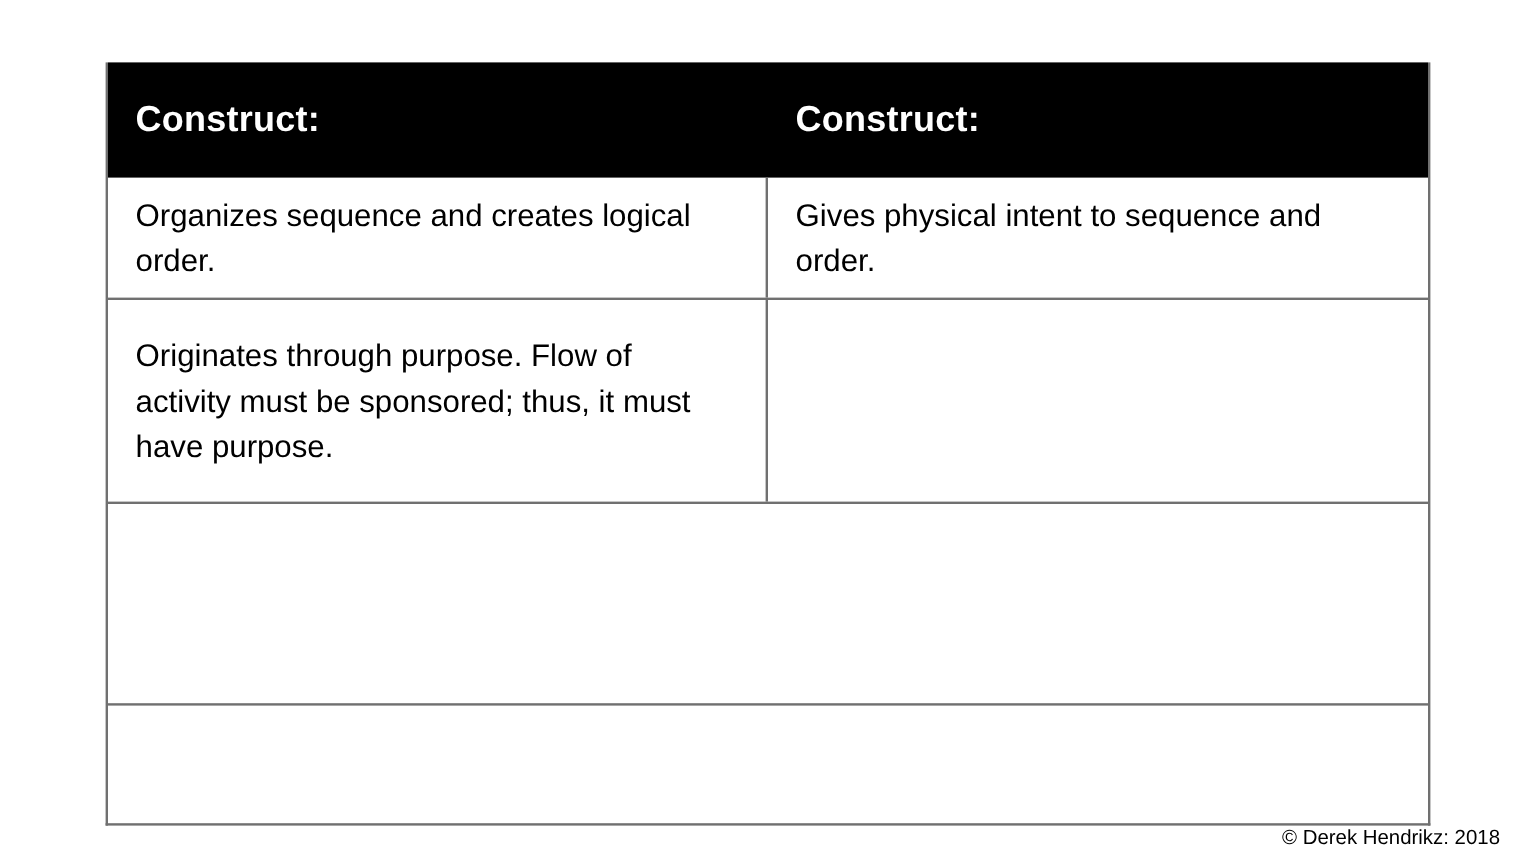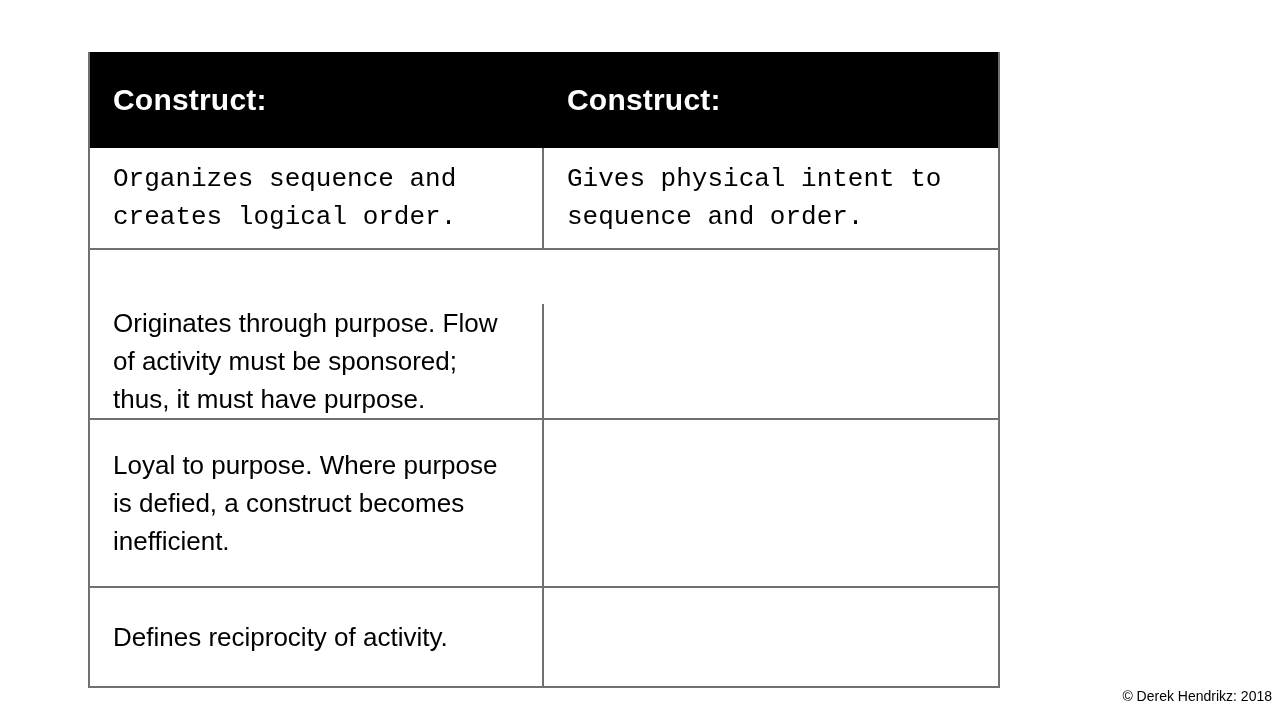--- a/index.html
+++ b/index.html
@@ -12,40 +12,40 @@
     position: relative;
     width: 1280px;
     height: 720px;
     background: var(--page-bg, #ffffff);
     overflow: hidden;
   }
   .tbl {
     position: absolute;
     left: 88px;
     top: 52px;
-    width: 912px;
+    width: 1104px;
     box-sizing: border-box;
     border-left: 2px solid var(--border, #707070);
     border-right: 2px solid var(--border, #707070);
     border-bottom: 2px solid var(--border, #707070);
   }
   .tr {
     display: flex;
     box-sizing: border-box;
   }
   
   .tr.body + .tr.body {
     border-top: 2px solid var(--border, #707070);
   }
   .tr.thead {
     background: var(--header-bg, #000000);
     height: 96px;
   }
-  .tr.rh-a { height: 100px; font-family: Liberation Mono, monospace; }
-  .tr.rh-b { height: 170px; align-items: flex-end; }
+  .tr.rh-a { height: 100px; }
+  .tr.rh-b { height: 170px; }
   .tr.rh-c { height: 168px; }
   .tr.rh-d { height: 100px; }
   .td {
     flex: 0 0 50%;
     box-sizing: border-box;
     display: flex;
     align-items: center;
     padding: 0 26px 0 23px;
     overflow: hidden;
   }
@@ -59,23 +59,23 @@
     font-weight: bold;
     letter-spacing: 0.2px;
   }
   .cell-text {
     color: var(--body-text, #000000);
     font-size: 26px;
     line-height: 38px;
   }
   .footer {
     position: absolute;
-    right: 8px;
+    right: 30px;
     top: 688px;
-    font-size: 14px;
+    font-size: 17px;
     color: var(--body-text, #000000);
   }
 </style>
 </head>
 <body>
 
 <div class="slide">
 
   <div class="tbl">
 
@@ -97,28 +97,22 @@
       </div>
     </div>
 
     <div class="tr body rh-b">
       <div class="td">
         <span class="cell-text">Originates through purpose. Flow of activity must be sponsored; thus, it must have purpose.</span>
       </div>
     </div>
 
     <div class="tr body rh-c">
-      <div class="td">
-        <span class="cell-text">Loyal to purpose. Where purpose is defied, a construct becomes inefficient.</span>
-      </div>
     </div>
 
     <div class="tr body rh-d">
-      <div class="td">
-        <span class="cell-text">Defines reciprocity of activity.</span>
-      </div>
     </div>
 
   </div>
 
   <div class="footer">© Derek Hendrikz: 2018</div>
 
 </div>
 
 </body></html>

